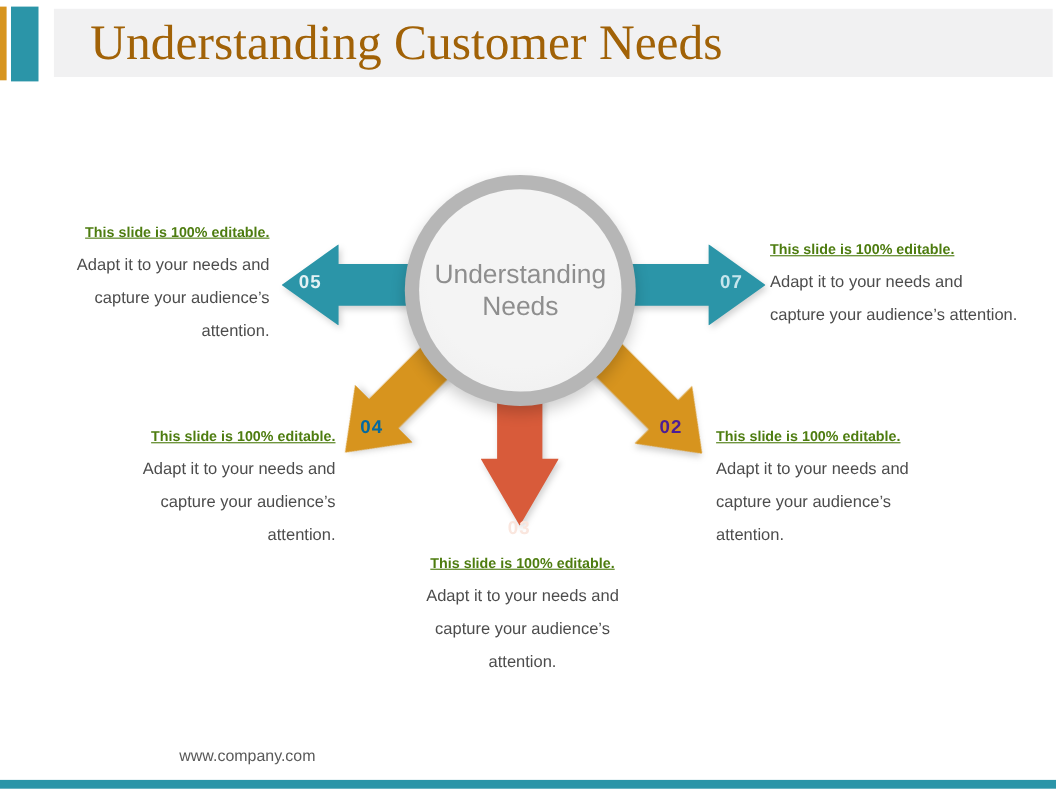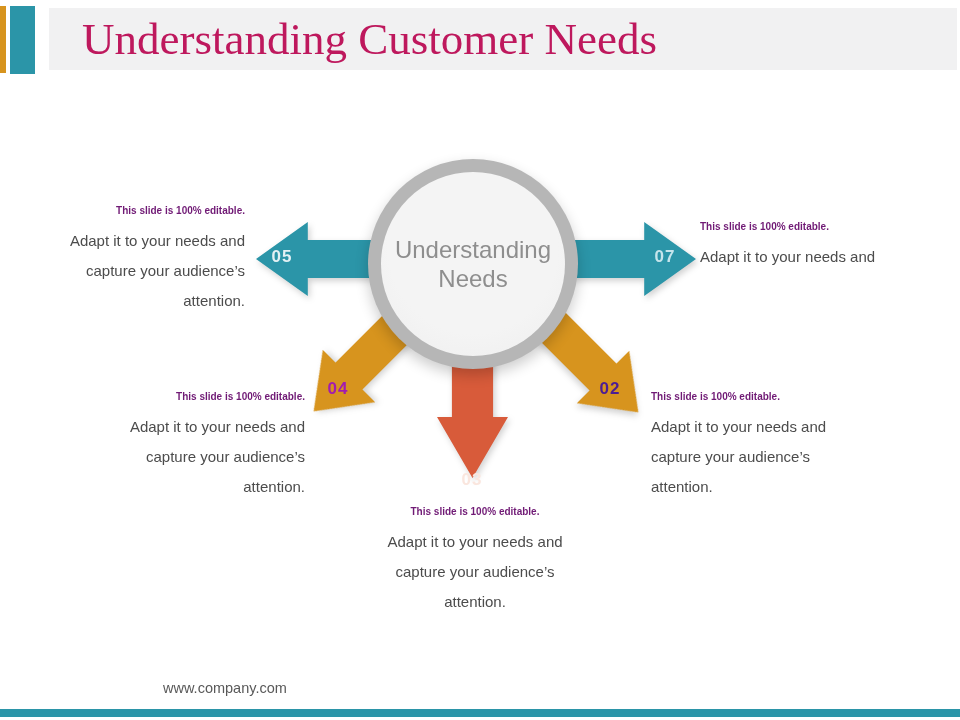--- a/index.html
+++ b/index.html
@@ -10,21 +10,21 @@
   }
   .slide{position:absolute;inset:0;width:960px;height:720px;}
 
   
   .header-band{position:absolute;left:49px;top:8px;width:908px;height:62px;background:#F1F1F2;}
   .accent-gold{position:absolute;left:0;top:6px;width:6px;height:67px;background:#D7941E;}
   .accent-teal{position:absolute;left:10px;top:6px;width:25px;height:68px;background:#2B95A8;}
   .title{
     position:absolute;left:82px;top:9px;height:60px;line-height:60px;
     font-family:"Liberation Serif","DejaVu Serif",serif;
-    font-size:45px;color:#be185d;white-space:nowrap;
+    font-size:45px;color:#a16207;white-space:nowrap;
   }
 
   
   .hub-outer{
     position:absolute;left:368px;top:159px;width:210px;height:210px;border-radius:50%;
     background:#B6B6B6;z-index:5;
     box-shadow:0 6px 14px rgba(0,0,0,0.20);
   }
   .hub-inner{
     position:absolute;left:13px;top:13px;width:184px;height:184px;border-radius:50%;
@@ -51,26 +51,26 @@
   .aw-diag-right{left:524px;top:328px;width:134px;height:74px;transform:rotate(45deg);}
   .aw-diag-right .arrow-shape{background:#D7941E;
     clip-path:polygon(100% 50%,62.7% 0,62.7% 24.3%,0 24.3%,0 75.7%,62.7% 75.7%,62.7% 100%);}
 
   
   .num{position:absolute;z-index:6;width:44px;text-align:center;
        font-size:17px;font-weight:700;letter-spacing:1px;}
   .num-05{left:260px;top:247px;color:#E3F1F4;}
   .num-01{left:643px;top:247px;color:#C6E5EC;}
   .num-03{left:450px;top:438px;color:#FAE6DE;margin-top:32px;}
-  .num-04{left:316px;top:379px;color:#a21caf;}
+  .num-04{left:316px;top:379px;color:#0369a1;}
   .num-02{left:588px;top:379px;color:#4c1d95;}
 
   
   .tb{position:absolute;font-size:15px;line-height:30px;color:#4C4C4C;}
-  .tb .lead{font-weight:700;font-size:10px;color:#701a75;}
+  .tb .lead{font-weight:700;font-size:13px;color:#4d7c0f;text-decoration:underline;}
   .tb-05{left:8px;top:196px;width:237px;text-align:right;}
   .tb-01{left:700px;top:212px;width:252px;text-align:left;}
   .tb-04{left:58px;top:382px;width:247px;text-align:right;}
   .tb-03{left:343px;top:497px;width:264px;text-align:center;}
   .tb-02{left:651px;top:382px;width:250px;text-align:left;}
 
   
   .footer-url{position:absolute;left:117px;top:680px;font-size:14.5px;color:#595959;margin-left:46px;}
   .footer-accent{position:absolute;left:0;bottom:3px;width:960px;height:8px;background:#2B95A8;}
 </style>
@@ -116,20 +116,21 @@
   <div class="tb tb-05">
     <div class="lead">This slide is 100% editable.</div>
     <div>Adapt it to your needs and</div>
     <div>capture your audience’s</div>
     <div>attention.</div>
   </div>
 
   <div class="tb tb-01">
     <div class="lead">This slide is 100% editable.</div>
     <div>Adapt it to your needs and</div>
+    <div>capture your audience’s attention.</div>
   </div>
 
   <div class="tb tb-04">
     <div class="lead">This slide is 100% editable.</div>
     <div>Adapt it to your needs and</div>
     <div>capture your audience’s</div>
     <div>attention.</div>
   </div>
 
   <div class="tb tb-03">

